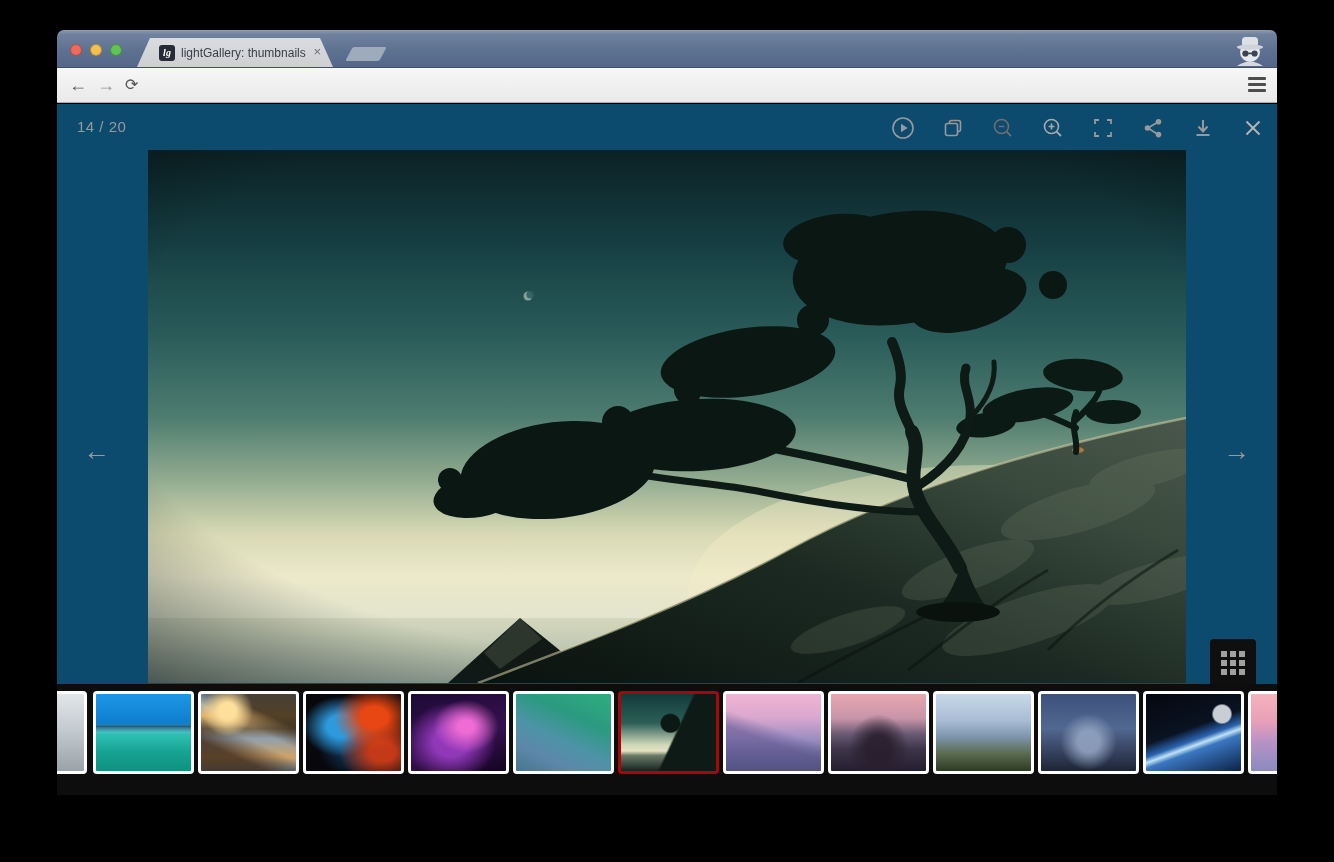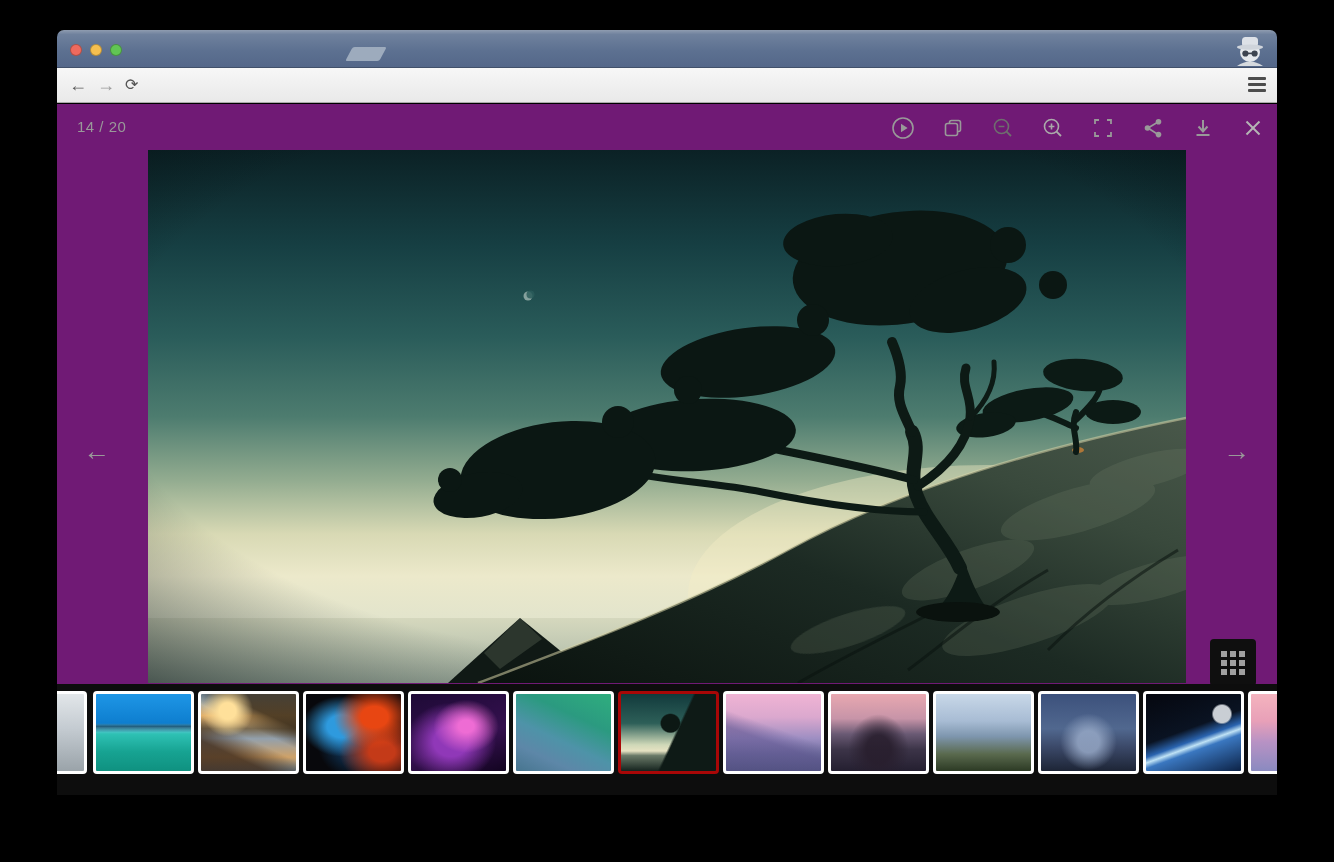--- a/index.html
+++ b/index.html
@@ -42,21 +42,21 @@
   .reload  { left:68px;  color:#555;    font-size:16px; }
   .urlbar { position:absolute; left:91px; top:5px; width:1092px; height:25px; background:#fff;
             border:1px solid #c0c4c8; border-radius:3px; display:flex; align-items:center;
             padding:0 8px; font-size:13px; color:#5f6368; white-space:nowrap; overflow:hidden; }
   .urlbar .doc { margin-right:8px; flex:0 0 auto; }
   .url-host { color:#202124; font-weight:bold; }
   .menu-btn { position:absolute; right:11px; top:9px; width:18px; height:16px; }
   .menu-btn i { display:block; width:18px; height:3px; background:#4d4d4d; margin-bottom:3px; border-radius:1px; }
 
   
-  .content { position:absolute; top:74px; left:0; right:0; bottom:0; background:#701a75; }
+  .content { position:absolute; top:74px; left:0; right:0; bottom:0; background:#0c4a6e; }
 
   .counter { position:absolute; left:20px; top:14px; font-size:15px; color:#999; letter-spacing:.5px; }
 
   .lg-icon { position:absolute; top:10px; width:28px; height:28px; cursor:pointer; }
 
   .main-image { position:absolute; left:91px; top:46px; width:1038px; height:533px; }
   .main-image svg { display:block; }
 
   .lg-arrow { position:absolute; font-size:27px; color:#999; top:332px; cursor:pointer; line-height:30px; }
   .lg-prev { left:26px; }
@@ -110,20 +110,25 @@
 
 <div class="window">
 
   <div class="titlebar">
     <div class="lights">
       <span class="light" style="background:#ee6a5e"></span>
       <span class="light" style="background:#f5bf4f"></span>
       <span class="light" style="background:#61c554"></span>
     </div>
 
+    <div class="tab">
+      <span class="favicon">lg</span>
+      <span class="tab-title">lightGallery: thumbnails</span>
+      <span class="tab-close">×</span>
+    </div>
 
     <div class="newtab-btn"></div>
 
     <svg class="spy" viewBox="0 0 42 34">
       <path d="M8,33 Q21,24 34,33 Z" fill="#d6dade"></path>
       <circle cx="21" cy="19" r="10" fill="#e4e8ec"></circle>
       <rect x="13" y="4" width="16" height="10" rx="3.5" fill="#dde1e7"></rect>
       <ellipse cx="21" cy="14.2" rx="13" ry="2.6" fill="#cfd4db"></ellipse>
       <circle cx="16.4" cy="20.5" r="3.1" fill="#3c4450"></circle>
       <circle cx="25.6" cy="20.5" r="3.1" fill="#3c4450"></circle>

